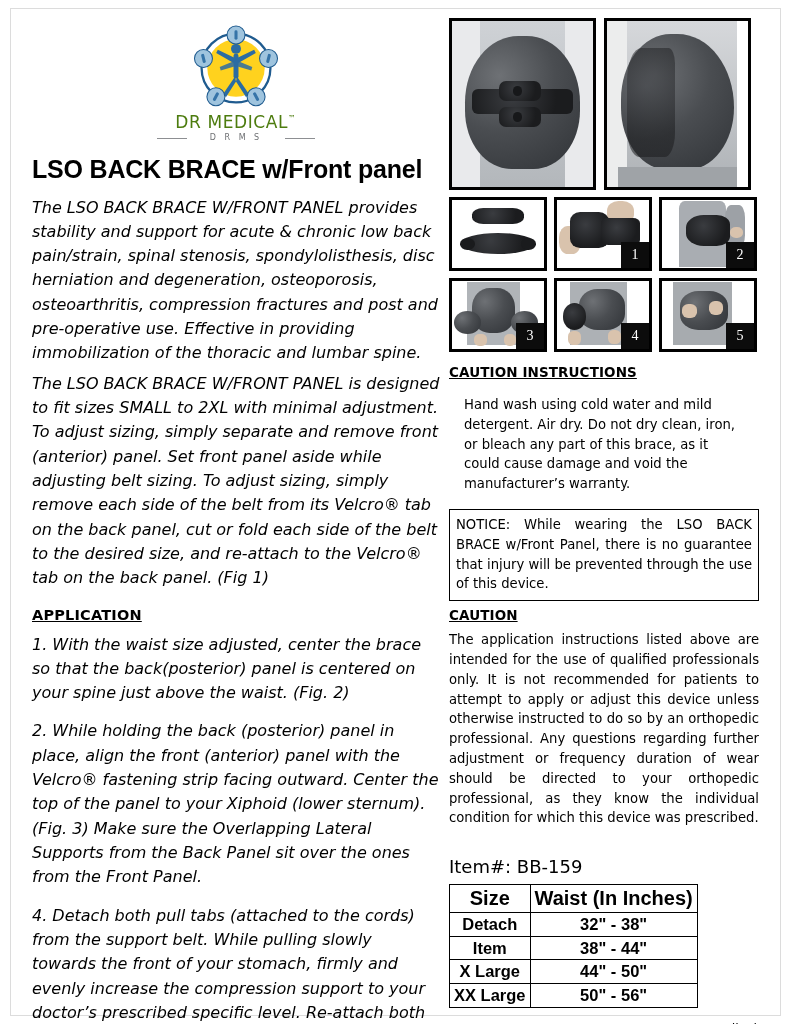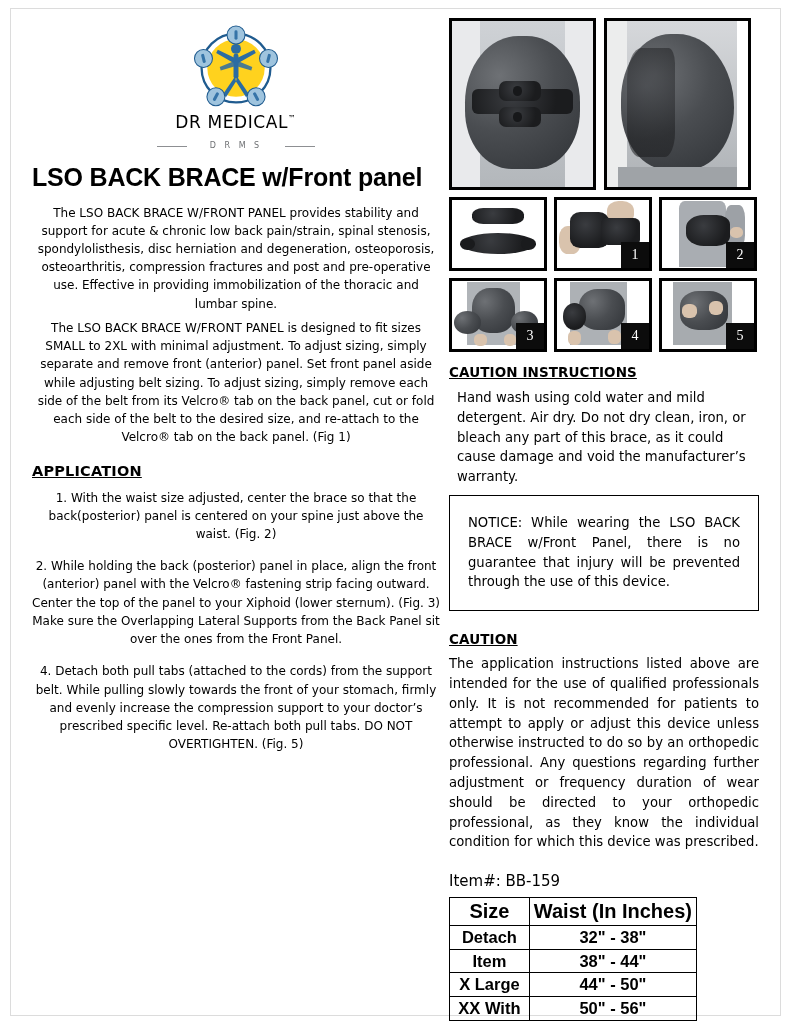--- a/index.html
+++ b/index.html
@@ -50,31 +50,31 @@
   }
   .wordmark {
     margin-top: 2px;
     text-align: center;
     line-height: 1;
   }
   .wordmark-main {
     font-family: "DejaVu Sans", sans-serif;
     font-size: 17px;
     letter-spacing: 0.6px;
-    color: #000000;
+    color: #4d7c0f;
     font-weight: 400;
     position: relative;
     display: inline-block;
   }
   .wordmark-tm {
     font-size: 8px;
     vertical-align: super;
   }
   .wordmark-sub {
-    margin-top: 11px;
+    margin-top: 3px;
     display: flex;
     align-items: center;
     justify-content: center;
     gap: 23px;
   }
   .wordmark-sub .rule {
     height: 1px;
     width: 30px;
     background: #8d8f92;
     display: block;
@@ -90,24 +90,25 @@
     font-family: "Liberation Sans", sans-serif;
     font-size: 25px;
     font-weight: bold;
     margin: 14px 0 12px 0;
     letter-spacing: -0.2px;
     line-height: 1.1;
   }
 
   .body-text {
     font-family: "DejaVu Sans", sans-serif;
-    font-size: 12px;
+    font-size: 16px;
     line-height: 1.52;
     margin: 0 0 6px 0;
-    text-align: center;
+    text-align: left;
+    font-style: italic;
   }
   .section-head {
     font-family: "DejaVu Sans", sans-serif;
     font-size: 14.5px;
     font-weight: bold;
     text-decoration: underline;
     margin: 16px 0 10px 0;
     letter-spacing: 0.2px;
   }
   .para-gap { margin-bottom: 14px; }
@@ -184,51 +185,51 @@
 
   
   .rc-head {
     font-family: "DejaVu Sans", sans-serif;
     font-size: 13.5px;
     font-weight: bold;
     text-decoration: underline;
     margin: 12px 0 7px 0;
     letter-spacing: 0.1px;
   }
-  .rc-head.tight { margin-top: 20px; }
+  .rc-head.tight { margin-top: 6px; }
   .rc-text {
     font-family: "DejaVu Sans", sans-serif;
     font-size: 13.2px;
     line-height: 1.5;
-    margin: 8px;
+    margin: 15px;
   }
   .notice-box {
     border: 1.5px solid #000;
     padding: 5px 6px 6px 6px;
     margin: 8px 0 2px 0;
     box-sizing: border-box;
   }
   .notice-box p {
-    margin: 12px;
+    margin: 0;
     font-family: "DejaVu Sans", sans-serif;
     font-size: 13.2px;
     line-height: 1.5;
     text-align: justify;
   }
   .caution-text {
     text-align: justify;
     font-family: "DejaVu Sans", sans-serif;
     font-size: 13.2px;
     line-height: 1.5;
     margin: 0;
   }
   .item-no {
     font-family: "DejaVu Sans", sans-serif;
-    font-size: 15px;
-    margin: 20px 0 7px 0;
+    font-size: 18px;
+    margin: 28px 0 7px 0;
   }
 
   
   table.size-table {
     border-collapse: collapse;
     width: 248px;
     font-family: "Liberation Sans", sans-serif;
   }
   table.size-table td, table.size-table th {
     border: 1.6px solid #000;
@@ -434,21 +435,21 @@
         </tr>
         <tr>
           <td>Item</td>
           <td>38" - 44"</td>
         </tr>
         <tr>
           <td>X Large</td>
           <td>44" - 50"</td>
         </tr>
         <tr>
-          <td>XX With</td>
+          <td>XX Large</td>
           <td>50" - 56"</td>
         </tr>
       </tbody>
     </table>
 
     <div class="footer">
       <div>DR Medical</div>
 
     </div>
   </div>

